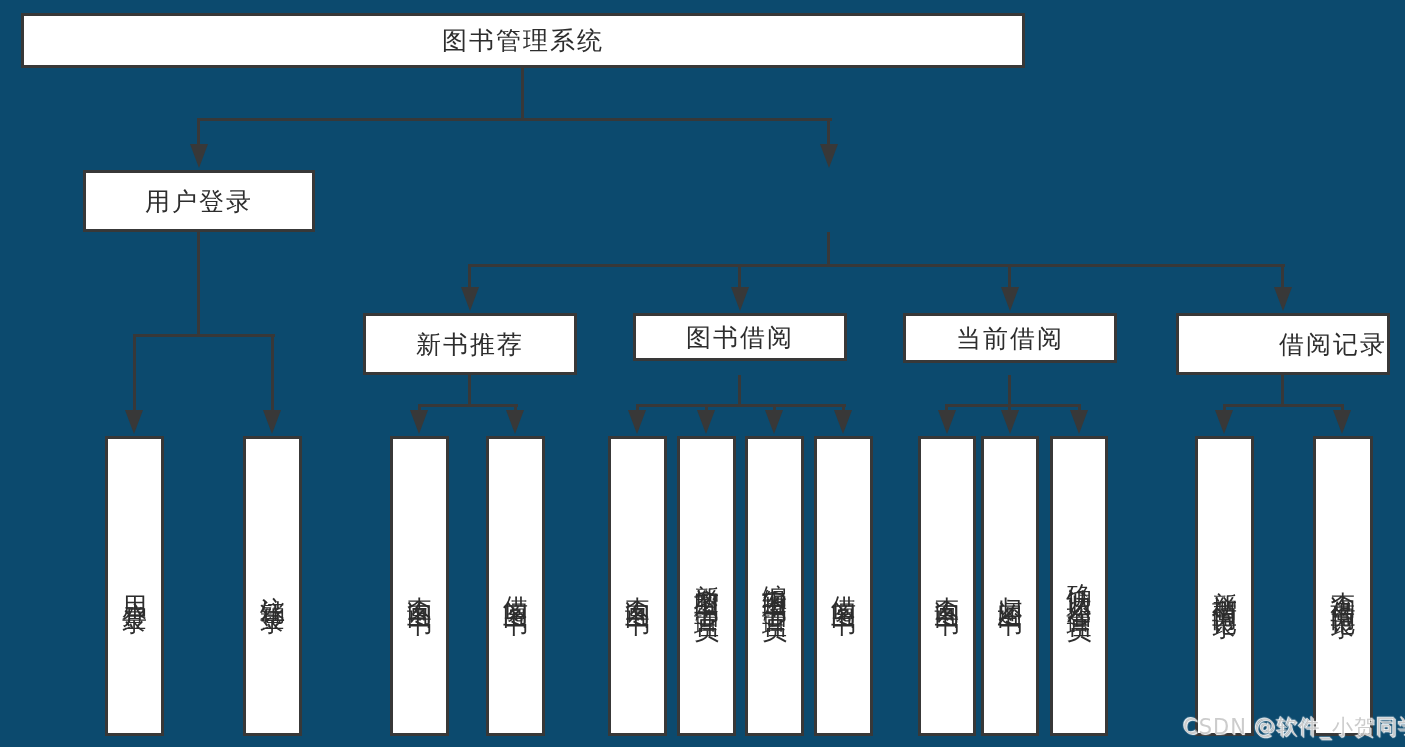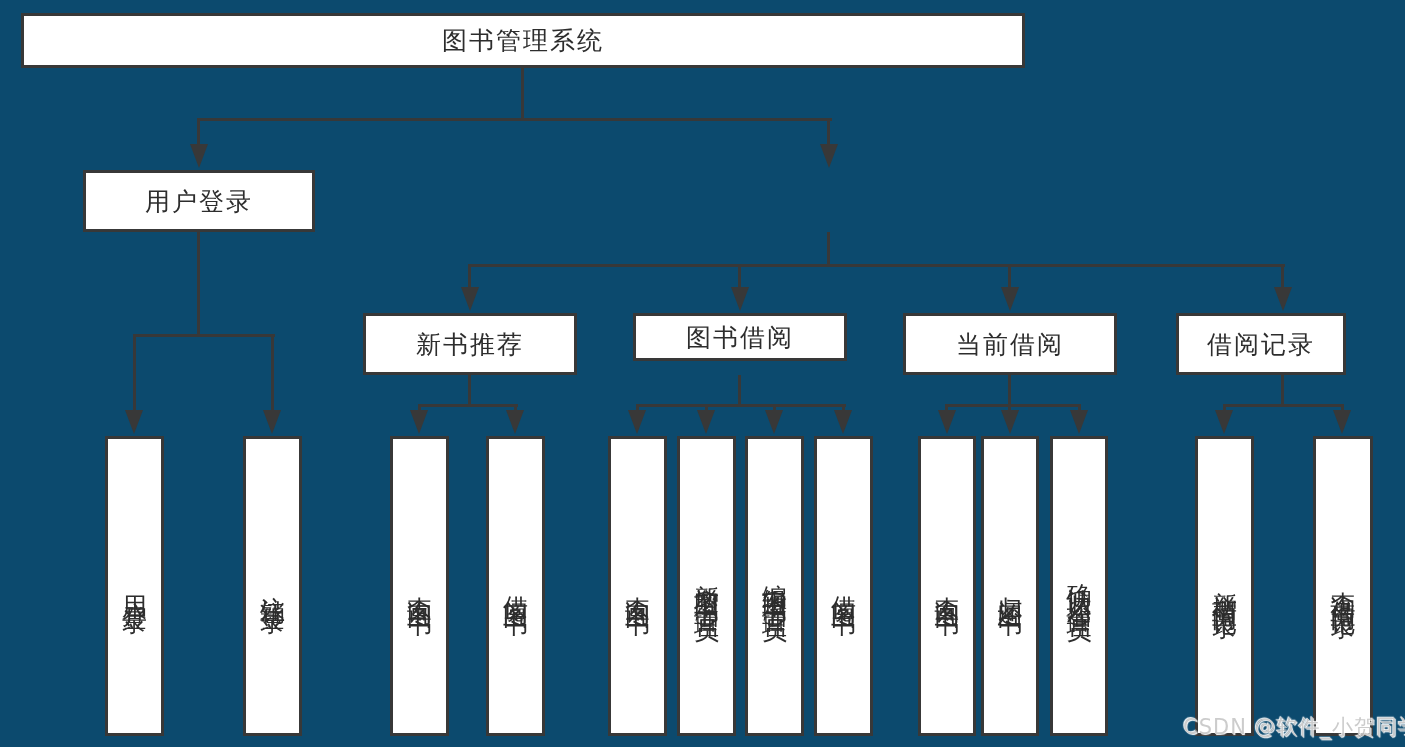--- a/index.html
+++ b/index.html
@@ -105,24 +105,24 @@
   <div class="arrow" style="left:1001px; top:287px;"></div>
   <div class="line" style="left:1281px; top:264px; width:3px; height:28px;"></div>
   <div class="arrow" style="left:1274px; top:287px;"></div>
 
   <div class="box" style="left:363px; top:313px; width:214px; height:62px;">
     <span>新书推荐</span>
   </div>
   <div class="box" style="left:633px; top:313px; width:214px; height:48px;">
     <span>图书借阅</span>
   </div>
-  <div class="box" style="left:903px; top:313px; width:214px; height:62px;">
+  <div class="box" style="left:903px; top:313px; width:214px; height:50px;">
     <span>当前借阅</span>
   </div>
-  <div class="box" style="left:1176px; top:313px; width:170px; height:62px;">
+  <div class="box" style="left:1176px; top:313px; width:214px; height:62px;justify-content:flex-end;">
     <span>借阅记录</span>
   </div>
 
   <div class="line" style="left:468px; top:375px; width:3px; height:32px;"></div>
   <div class="line" style="left:418px; top:404px; width:100px; height:3px;"></div>
   <div class="line" style="left:418px; top:404px; width:3px; height:14px;"></div>
   <div class="arrow" style="left:410px; top:410px;"></div>
   <div class="line" style="left:514px; top:404px; width:3px; height:14px;"></div>
   <div class="arrow" style="left:506px; top:410px;"></div>
 

